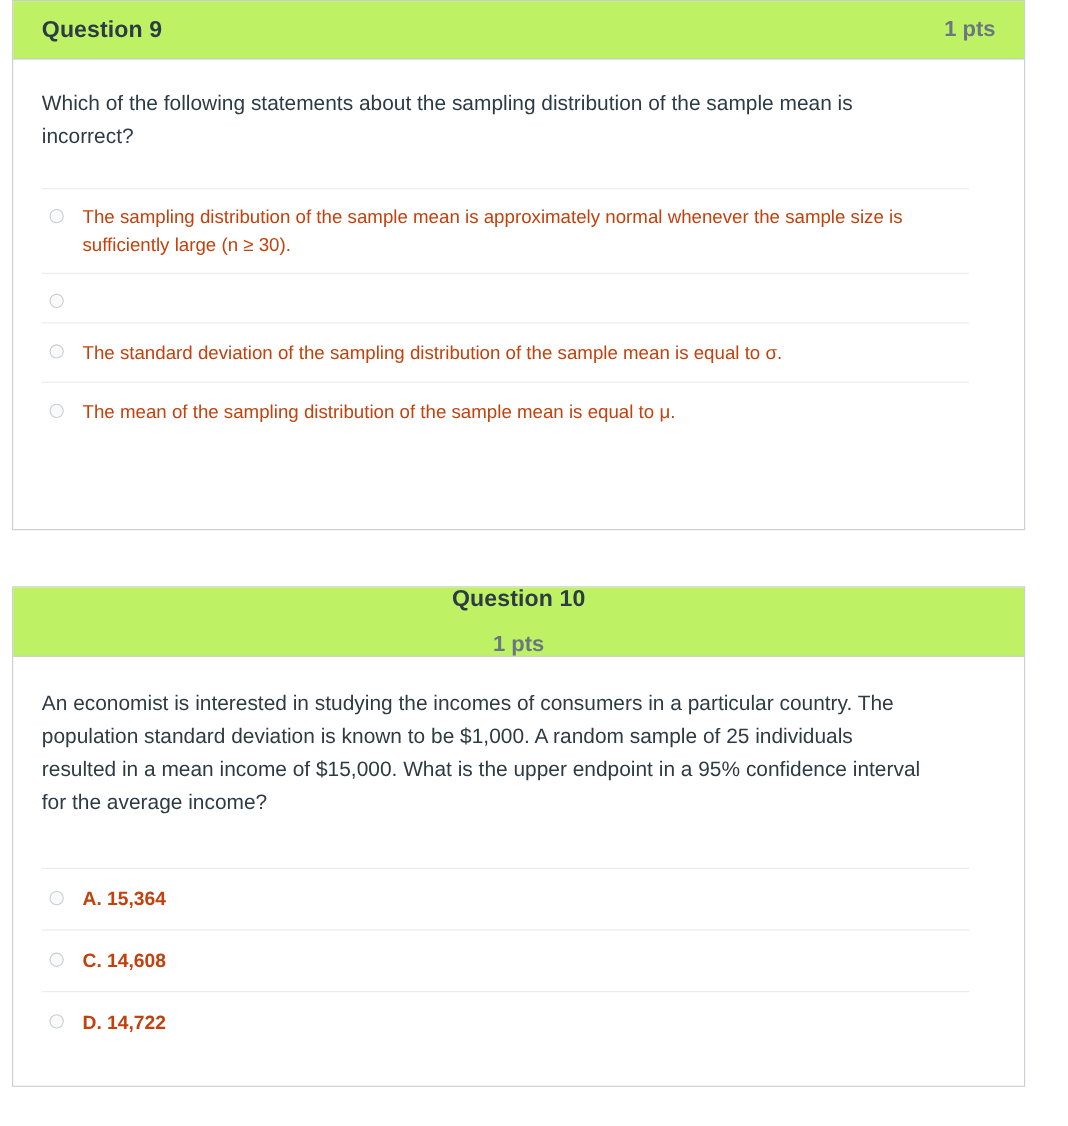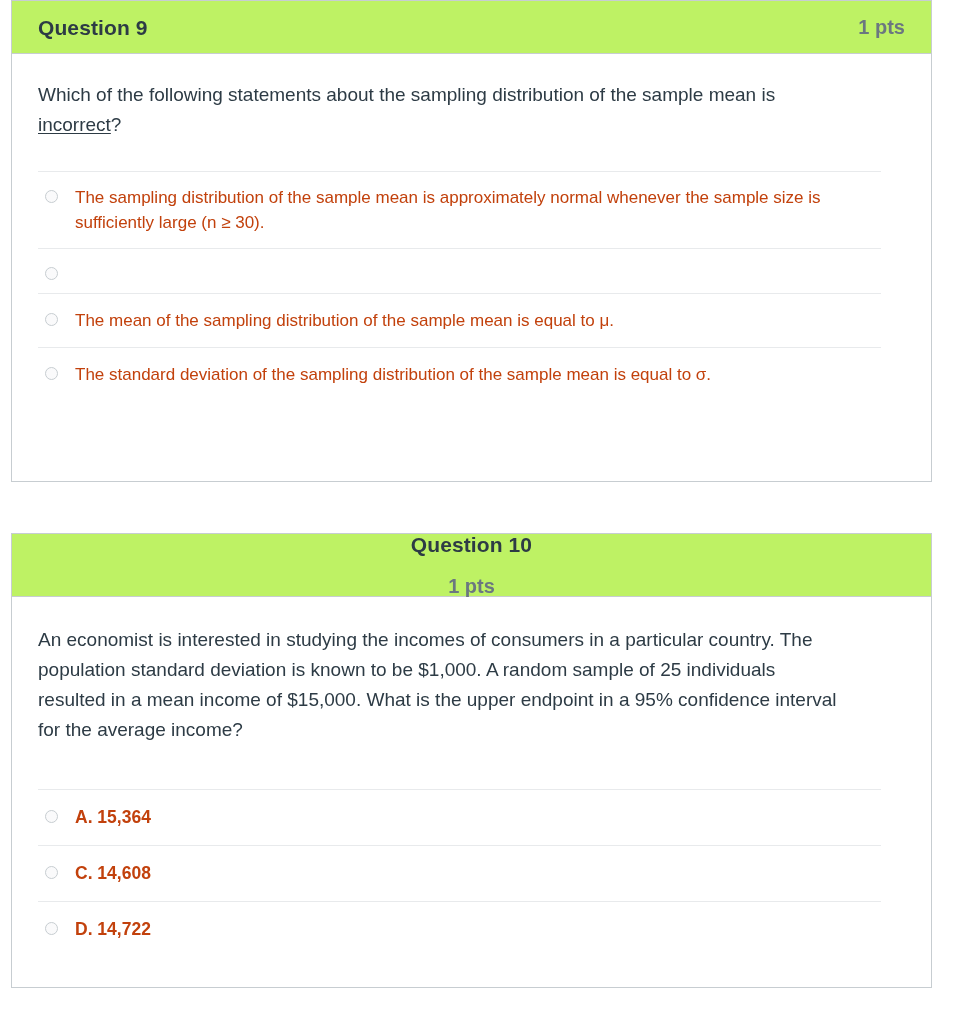--- a/index.html
+++ b/index.html
@@ -65,21 +65,20 @@
   }
 
   .question-text {
     font-size: 19px;
     line-height: 30px;
     color: #2D3B45;
     margin: 0;
     max-width: 800px;
   }
   .question-text .underline {
-    text-decoration: underline;
     text-underline-offset: 2px;
   }
 
   
   .answers {
     margin-top: 31px;
     padding-bottom: 0;
   }
 
   .answer-row {
@@ -153,26 +152,26 @@
           <span class="radio"></span>
           <span class="answer-text">The sampling distribution of the sample mean is approximately normal whenever the sample size is sufficiently large (n ≥ 30).</span>
         </div>
 
         <div class="answer-row">
           <span class="radio"></span>
         </div>
 
         <div class="answer-row compact">
           <span class="radio"></span>
+          <span class="answer-text">The standard deviation of the sampling distribution of the sample mean is equal to σ.</span>
+        </div>
+
+        <div class="answer-row compact">
+          <span class="radio"></span>
           <span class="answer-text">The mean of the sampling distribution of the sample mean is equal to μ.</span>
-        </div>
-
-        <div class="answer-row compact">
-          <span class="radio"></span>
-          <span class="answer-text">The standard deviation of the sampling distribution of the sample mean is equal to σ.</span>
         </div>
 
       </div>
     </div>
   </div>
 
   <div class="question-card" id="card-q10">
 
     <div class="question-header">
       <div class="question-name">Question 10</div>

